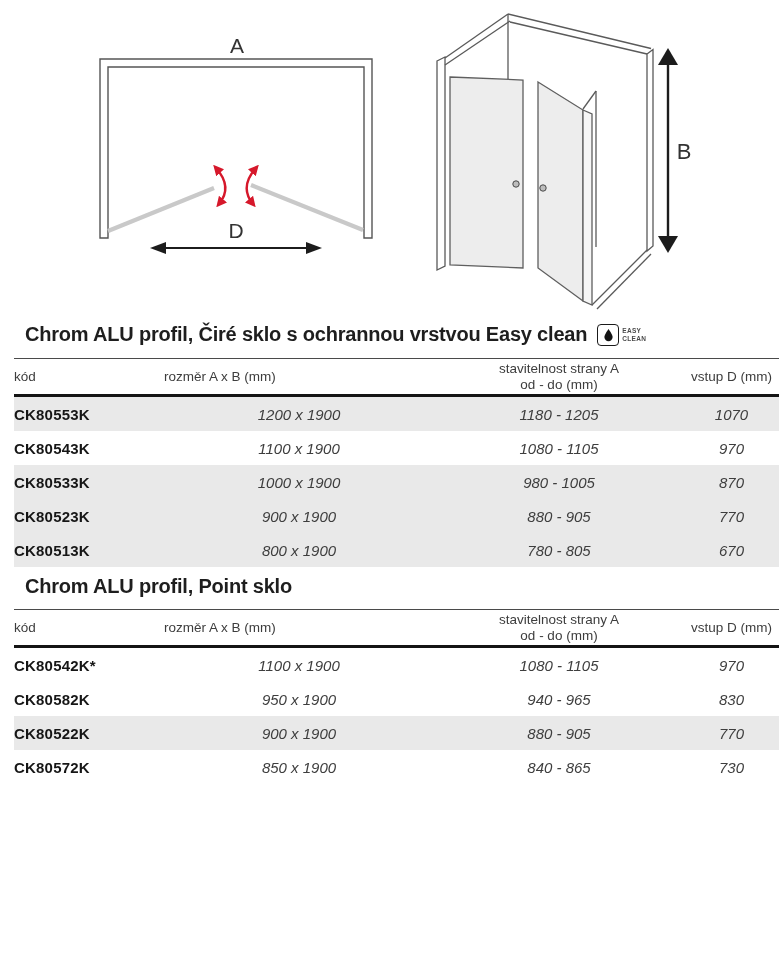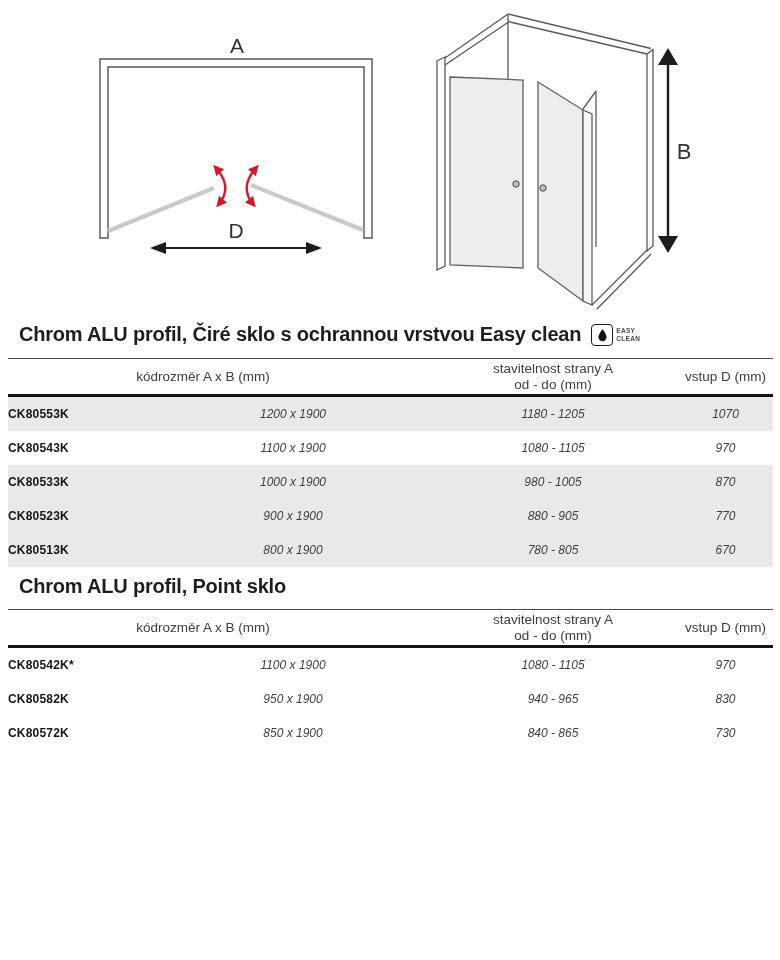--- a/index.html
+++ b/index.html
@@ -9,21 +9,21 @@
     color:#1e1e1e;
   }
   .page{position:relative;width:780px;height:960px;background:#fff;}
 
   
   .diagrams{position:relative;width:780px;height:310px;}
   .diag-left{position:absolute;left:0;top:0;}
   .diag-right{position:absolute;left:420px;top:0;}
 
   
-  .section{margin:0 8px 0 8px;width:765px;}
+  .section{margin:0 8px 0 14px;width:765px;}
   .heading-row{display:flex;align-items:center;gap:8px;padding-left:11px;}
   .sec1 .heading-row{margin-top:13px;}
   .sec2 .heading-row{margin-top:8px;}
   .heading{
     font-size:20px;line-height:23px;font-weight:bold;color:#1e1e1e;
     letter-spacing:-0.2px;white-space:nowrap;
   }
   .badge{display:inline-flex;align-items:center;gap:3px;margin-left:2px;}
   .badge-box{
     width:20px;height:20px;border:1.8px solid #1a1a1a;border-radius:4px;
@@ -37,26 +37,26 @@
   }
   .sec2 table.spec{margin-top:11px;}
   table.spec thead tr{
     border-top:1px solid #4a4a4a;
     border-bottom:3px solid #141414;
   }
   table.spec th{
     height:35px;vertical-align:middle;font-weight:normal;
     color:#3d3d3d;font-size:13.5px;padding:0;
   }
-  th.h-code{text-align:right;padding-left:11px;}
+  th.h-code{text-align:left;padding-left:11px;}
   th.h-size{text-align:left;}
   th.h-range{text-align:center;line-height:1.15;}
   th.h-range span{display:block;}
   th.h-entry{text-align:center;}
-  table.spec td{height:34px;padding:0;vertical-align:middle;font-size:12px;}
+  table.spec td{height:34px;padding:0;vertical-align:middle;font-size:15px;}
   td.c-code{font-weight:bold;color:#161616;text-align:left;padding-left:11px;letter-spacing:.2px;}
   td.c-size,td.c-range,td.c-entry{color:#3e3e3e;text-align:center;font-style:italic;}
   tr.shaded{background:#e9e9e9;}
   .w-code{width:150px;}.w-size{width:270px;}.w-range{width:250px;}.w-entry{width:95px;}
 
   .diag-label{fill:#333;font-family:"Liberation Sans",sans-serif;font-size:21px;}
 </style>
 </head>
 <body>
 
@@ -221,20 +221,26 @@
           <td class="c-size">1100 x 1900</td>
           <td class="c-range">1080 - 1105</td>
           <td class="c-entry">970</td>
         </tr>
         <tr>
           <td class="c-code">CK80582K</td>
           <td class="c-size">950 x 1900</td>
           <td class="c-range">940 - 965</td>
           <td class="c-entry">830</td>
         </tr>
+        <tr class="shaded">
+          <td class="c-code">CK80522K</td>
+          <td class="c-size">900 x 1900</td>
+          <td class="c-range">880 - 905</td>
+          <td class="c-entry">770</td>
+        </tr>
         <tr>
           <td class="c-code">CK80572K</td>
           <td class="c-size">850 x 1900</td>
           <td class="c-range">840 - 865</td>
           <td class="c-entry">730</td>
         </tr>
       </tbody>
     </table>
   </div>
 

